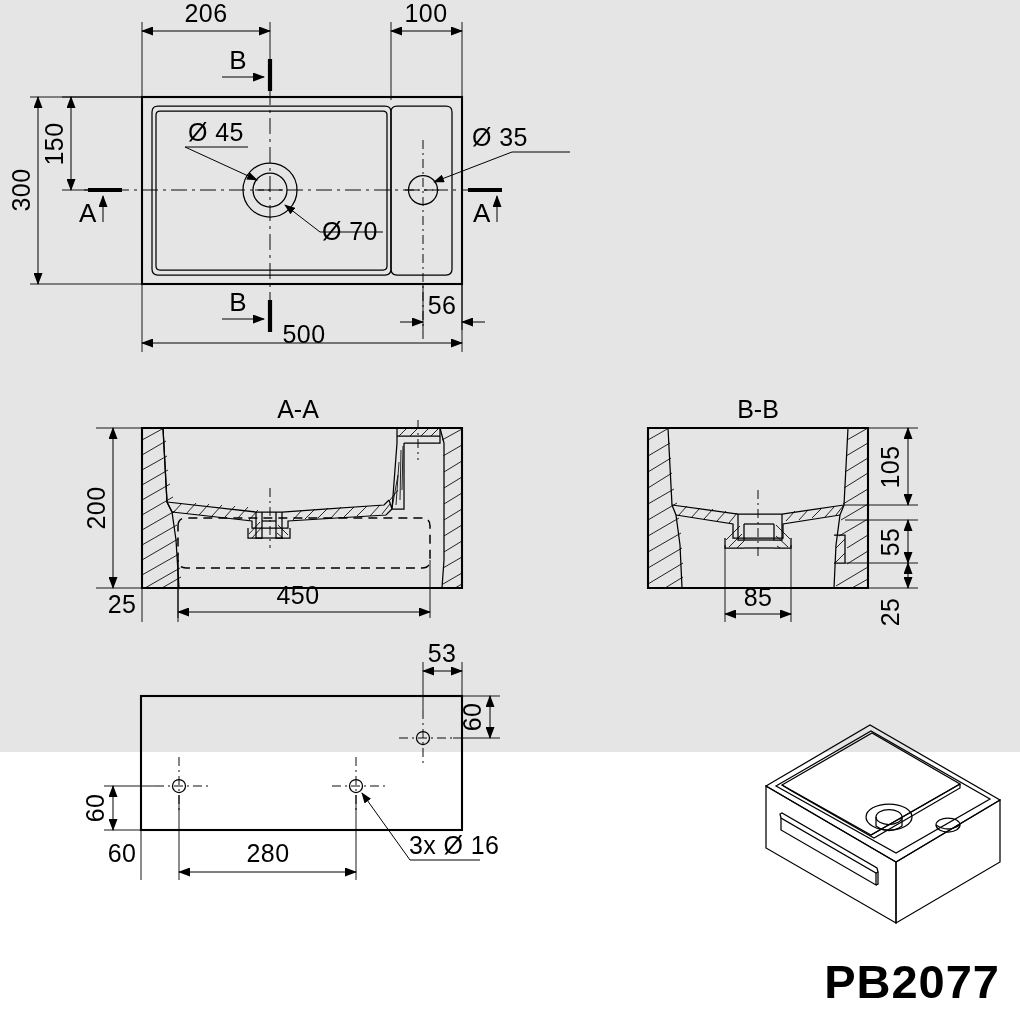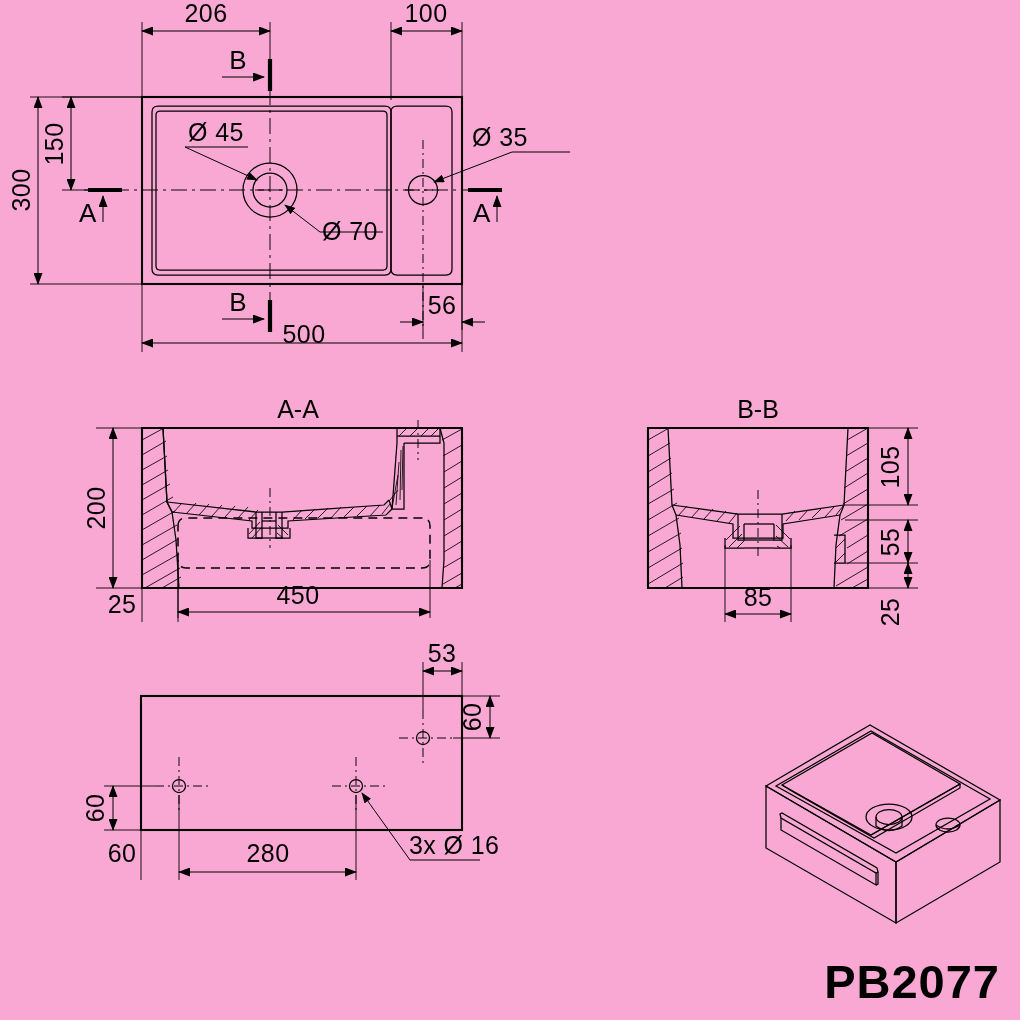--- a/index.html
+++ b/index.html
@@ -10,22 +10,22 @@
   }
   body {
     width: 1020px;
     height: 1020px;
     font-family: "Liberation Sans", sans-serif;
     overflow: hidden;
   }
   #sheet {
     position: relative;
     width: 1020px;
-    height: 1020px;
-    background: #f9a8d4;
+    height: 752px;
+    background: #e5e5e5;
   }
   svg#drawing {
     position: absolute;
     left: 0;
     top: 0;
     width: 1020px;
     height: 1020px;
   }
   .obj      { fill: none; stroke: #000000; stroke-width: 2.1; stroke-linejoin: miter; stroke-linecap: butt; }
   .obj-thin { fill: none; stroke: #000000; stroke-width: 1.25; }

